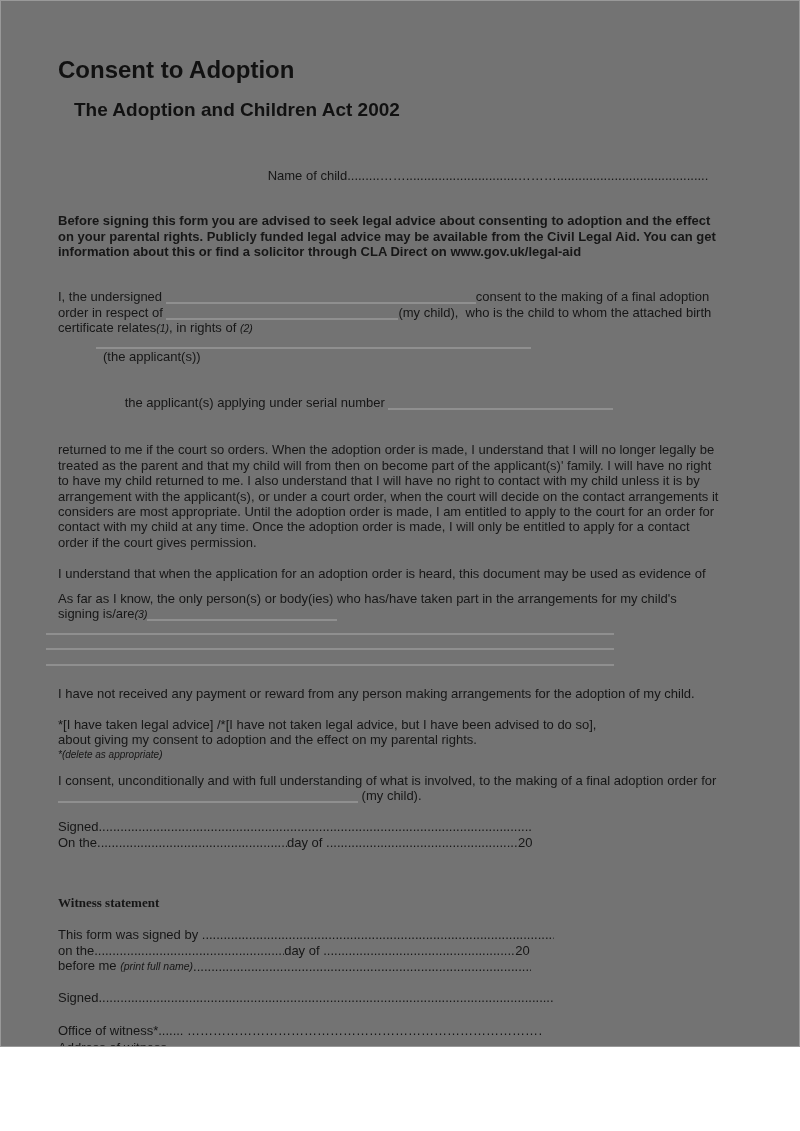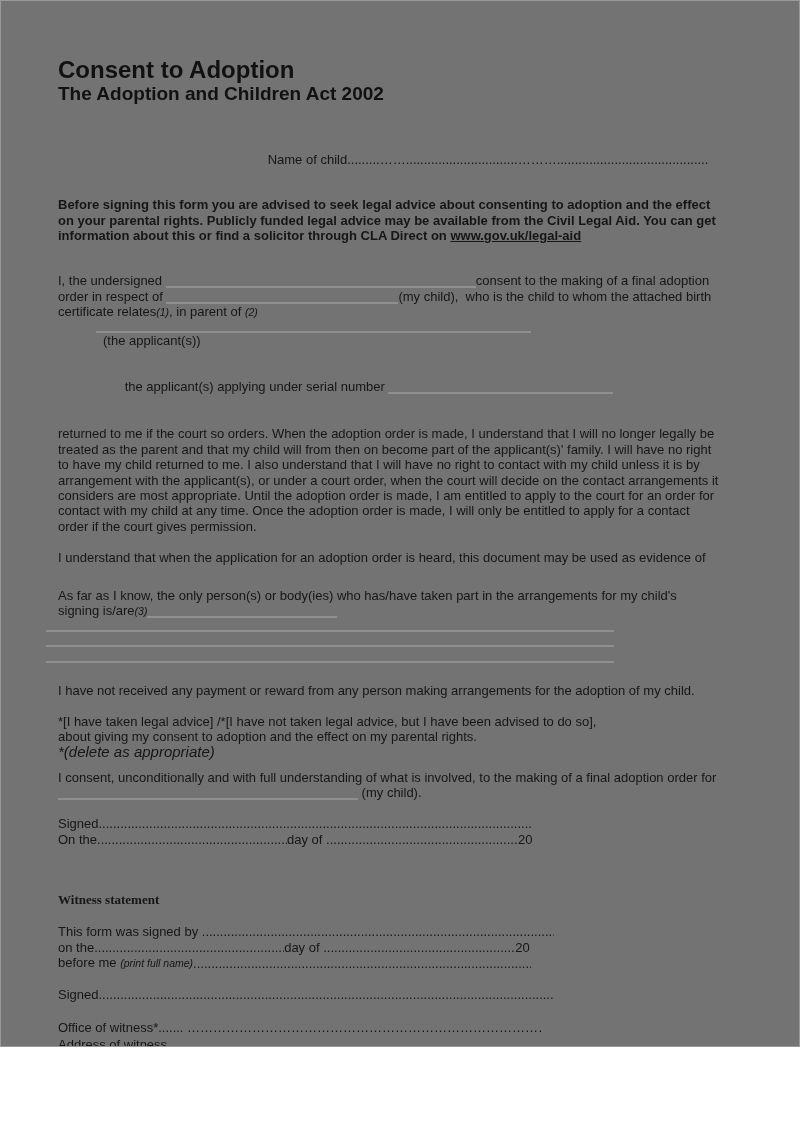--- a/index.html
+++ b/index.html
@@ -9,43 +9,43 @@
     box-sizing:border-box;
     border:1px solid #999;
     background:#737373;
     font-family:"Liberation Sans","DejaVu Sans",sans-serif;
     font-size:13px; line-height:15.4px; color:#161616;
     overflow:hidden;
   }
   .content { padding:56px 55px 0 57px; }
   .line { white-space:pre; }
   h1 { margin:0; font-size:24px; line-height:26px; font-weight:bold; color:#111; }
-  h2 { margin:0; font-size:19px; line-height:21px; font-weight:bold; color:#111; }
+  h2 { margin:16px; font-size:19px; line-height:21px; font-weight:bold; color:#111; }
   .name-line { margin:33px 0 0 188px; }
   .advisory { margin-top:14px; font-weight:bold; }
-  .link { font-weight:bold; text-decoration:underline; cursor:pointer; }
+  .link { font-weight:bold; cursor:pointer; }
   .decl { margin-top:30px; }
   .ref { font-style:italic; font-size:10.5px; }
   .blank {
     display:inline-block;
     border-bottom:2px solid #8f8f8f;
     height:11px; vertical-align:-3px;
   }
   .blank-row { border-bottom:2px solid #8f8f8f; }
   .favour-blank { margin-left:38px; width:435px; height:10px; }
   .caption { margin-left:45px; }
   .serial-line { margin-top:16px; margin-left:45px; }
   .para { margin-top:16px; }
   .para-evidence { margin-top:16px; }
-  .para-asfar { margin-top:22px; }
+  .para-asfar { margin-top:9px; }
   .writein { margin-left:-12px; width:568px; }
   .w1 { height:11px; } .w2 { height:13px; } .w3 { height:14px; }
   .para-payment { margin-top:20px; }
   .para-advice { margin-top:15px; }
-  .small-note { font-style:italic; font-size:15px; line-height:13px; }
+  .small-note { font-style:italic; font-size:10px; line-height:13px; }
   .para-consent { margin-top:12px; }
   .sig-block { margin-top:16px; line-height:15.6px; }
   .witness-heading { margin-top:44px; font-weight:bold;font-family:Liberation Serif, serif; }
   .wit-block { margin-top:17px; line-height:15.6px; }
   .wit-signed { margin-top:15px; line-height:15.6px; }
   .office-block { margin-top:18px; line-height:16.4px; }
   .dots {
     display:inline-block; overflow:hidden;
     white-space:pre; vertical-align:bottom;
   }
@@ -70,21 +70,21 @@
 
     <div class="advisory">
       <div class="line">Before signing this form you are advised to seek legal advice about consenting to adoption and the effect</div>
       <div class="line">on your parental rights. Publicly funded legal advice may be available from the Civil Legal Aid. You can get</div>
       <div class="line"><span>information about this or find a solicitor through CLA Direct on </span><span class="link">www.gov.uk/legal-aid</span></div>
     </div>
 
     <div class="decl">
       <div class="line"><span>I, the undersigned </span><span class="blank" style="width:310px"></span><span>consent to the making of a final adoption</span></div>
       <div class="line"><span>order in respect of </span><span class="blank" style="width:232px"></span><span>(my child),  who is the child to whom the attached birth</span></div>
-      <div class="line"><span>certificate relates</span><span class="ref">(1)</span><span>, in parent of </span><span class="ref">(2)</span></div>
+      <div class="line"><span>certificate relates</span><span class="ref">(1)</span><span>, in rights of </span><span class="ref">(2)</span></div>
     </div>
 
     <div class="blank-row favour-blank"></div>
     <div class="caption line">(the applicant(s))</div>
 
     <div class="serial-line line">
       <span>the applicant(s) applying under serial number </span><span class="blank" style="width:225px"></span>
     </div>
 
     <div class="para">

